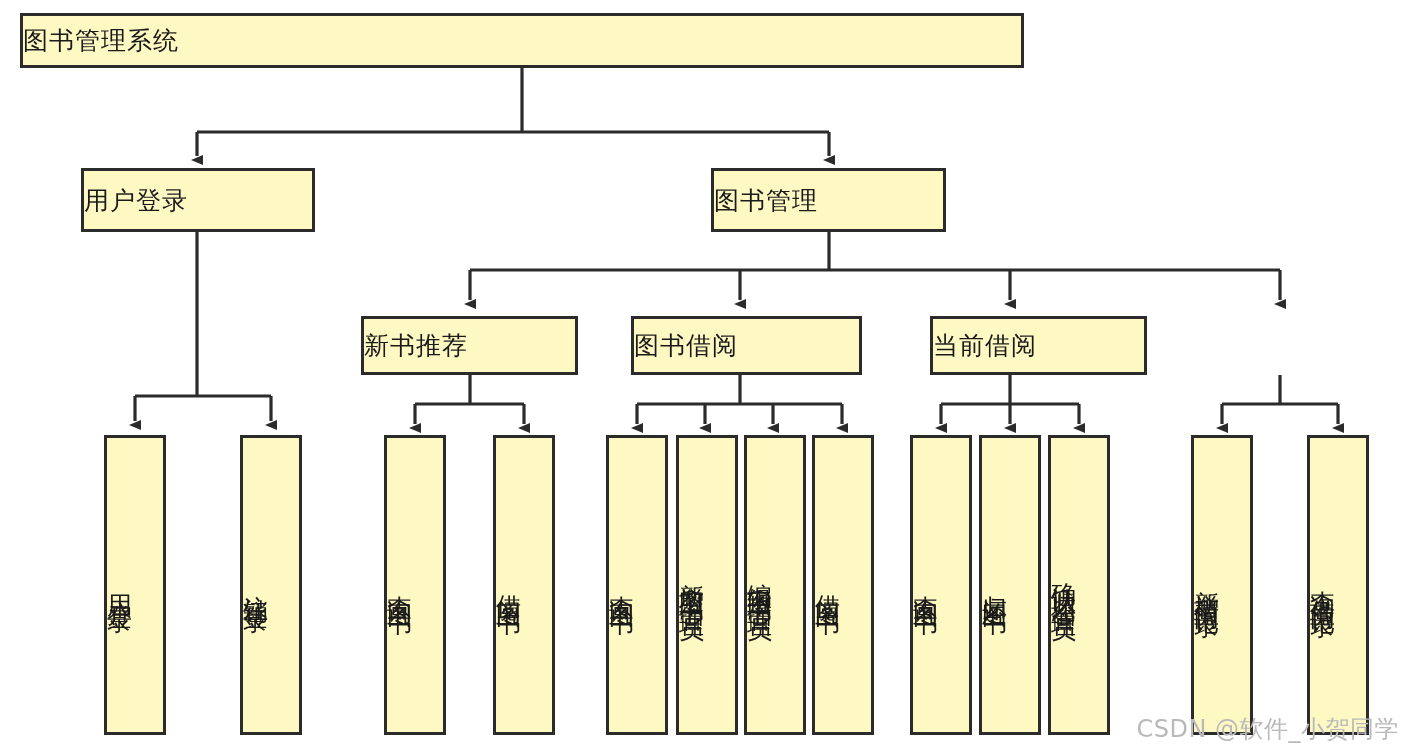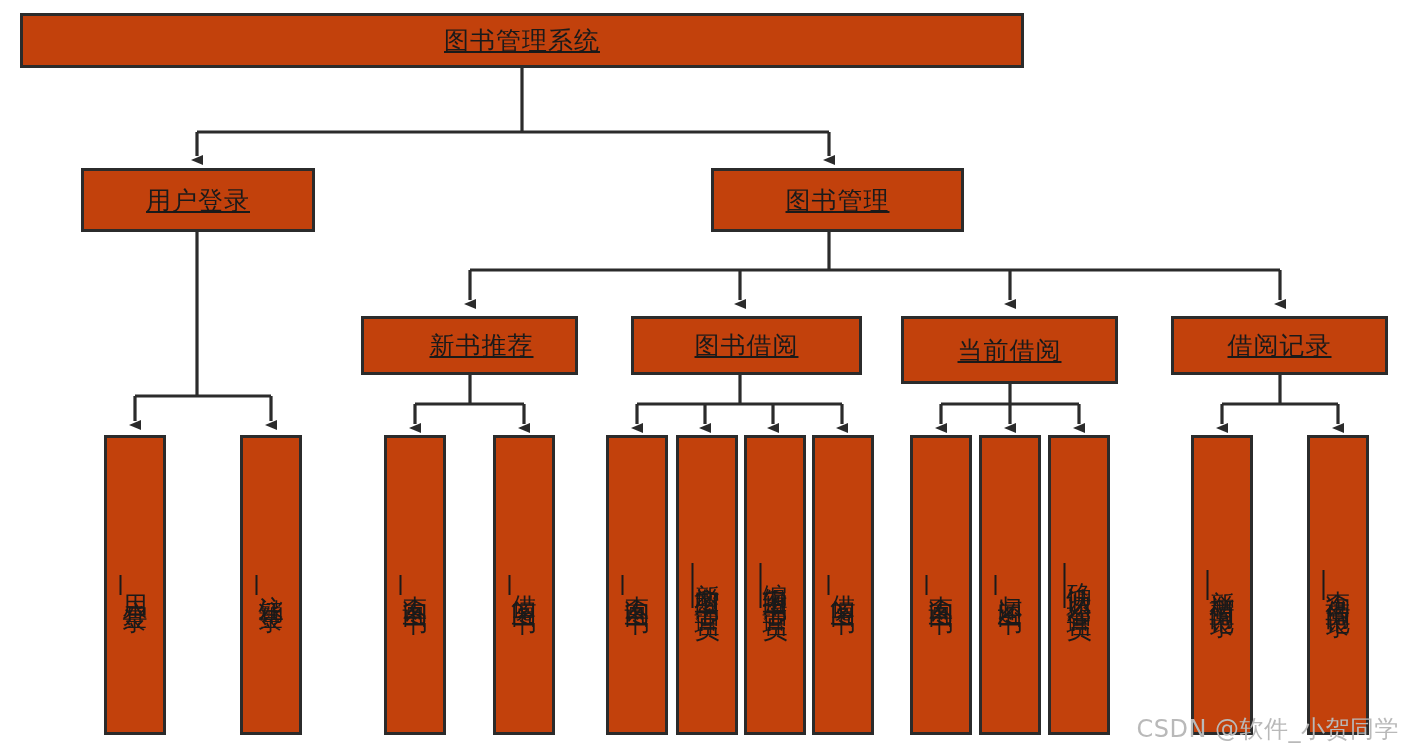--- a/index.html
+++ b/index.html
@@ -22,26 +22,25 @@
     left: 0;
     top: 0;
     width: 1405px;
     height: 747px;
     pointer-events: none;
   }
   .node {
     position: absolute;
     box-sizing: border-box;
     border: 3px solid #2b2b2b;
-    background: #c2410c;
+    background: #fef9c3;
     display: flex;
     align-items: center;
-    justify-content: center;
+    justify-content: flex-start;
     color: #1a1a1a;
-    text-decoration: underline;
   }
   .node.h {
     font-size: 25px;
     letter-spacing: 1px;
   }
   .node.v {
     font-size: 25px;
   }
   .node.v .vtext {
     writing-mode: vertical-rl;
@@ -116,39 +115,36 @@
   </svg>
 
   <div class="node h" style="left:20px; top:13px; width:1004px; height:55px;">
     <span>图书管理系统</span>
   </div>
 
   <div class="node h" style="left:81px; top:168px; width:234px; height:64px;">
     <span>用户登录</span>
   </div>
 
-  <div class="node h" style="left:711px; top:168px; width:253px; height:64px;">
+  <div class="node h" style="left:711px; top:168px; width:235px; height:64px;">
     <span>图书管理</span>
   </div>
 
-  <div class="node h" style="left:361px; top:316px; width:217px; height:59px;padding-left:24px;">
+  <div class="node h" style="left:361px; top:316px; width:217px; height:59px;">
     <span>新书推荐</span>
   </div>
 
   <div class="node h" style="left:631px; top:316px; width:231px; height:59px;">
     <span>图书借阅</span>
   </div>
 
-  <div class="node h" style="left:901px; top:316px; width:217px; height:68px;">
+  <div class="node h" style="left:930px; top:316px; width:217px; height:59px;">
     <span>当前借阅</span>
   </div>
 
-  <div class="node h" style="left:1171px; top:316px; width:217px; height:59px;">
-    <span>借阅记录</span>
-  </div>
 
   <div class="node v" style="left:104px; top:435px; width:62px; height:300px;">
     <span class="vtext">用户登录</span>
   </div>
   <div class="node v" style="left:240px; top:435px; width:62px; height:300px;">
     <span class="vtext">注销登录</span>
   </div>
 
   <div class="node v" style="left:384px; top:435px; width:62px; height:300px;">
     <span class="vtext">查询图书</span>

